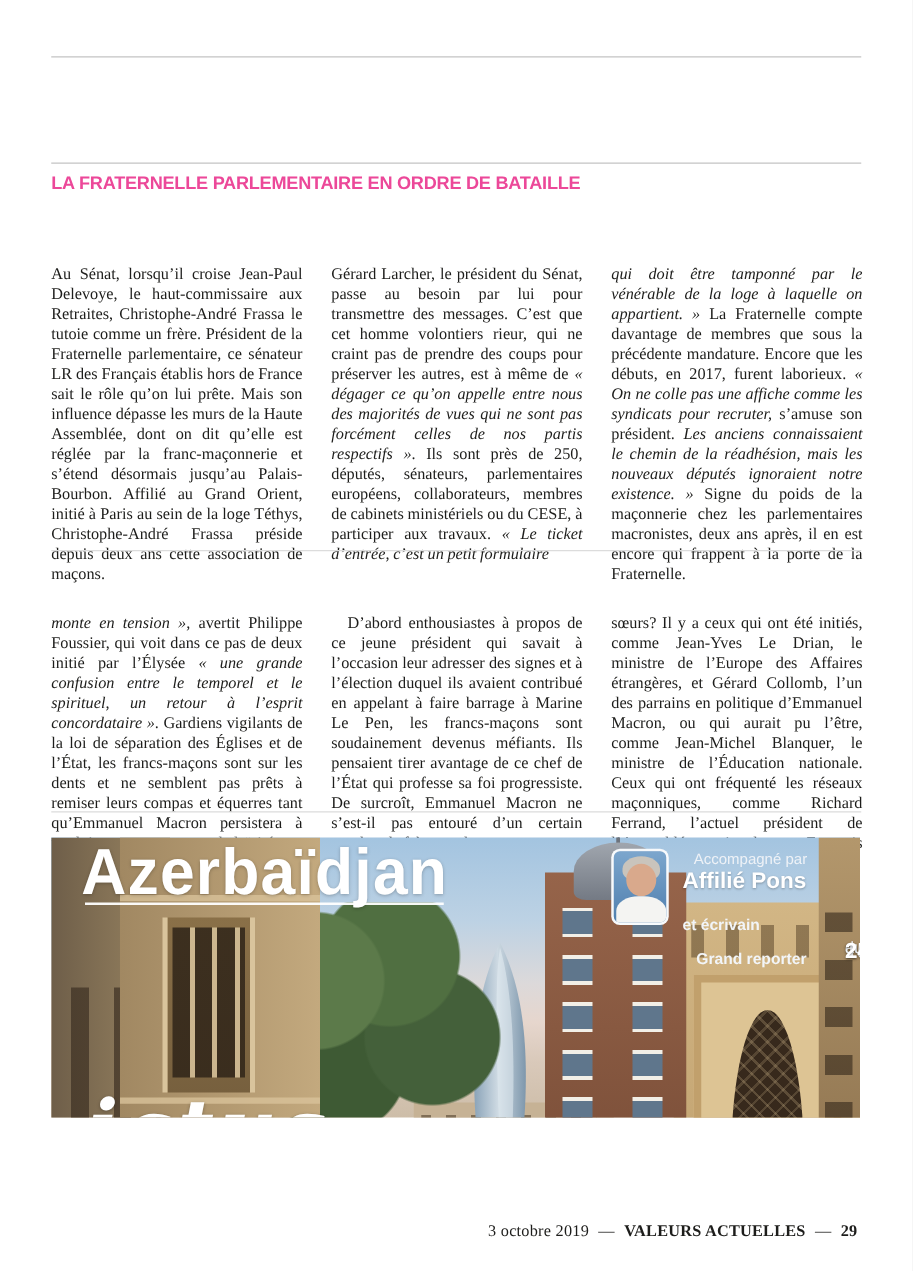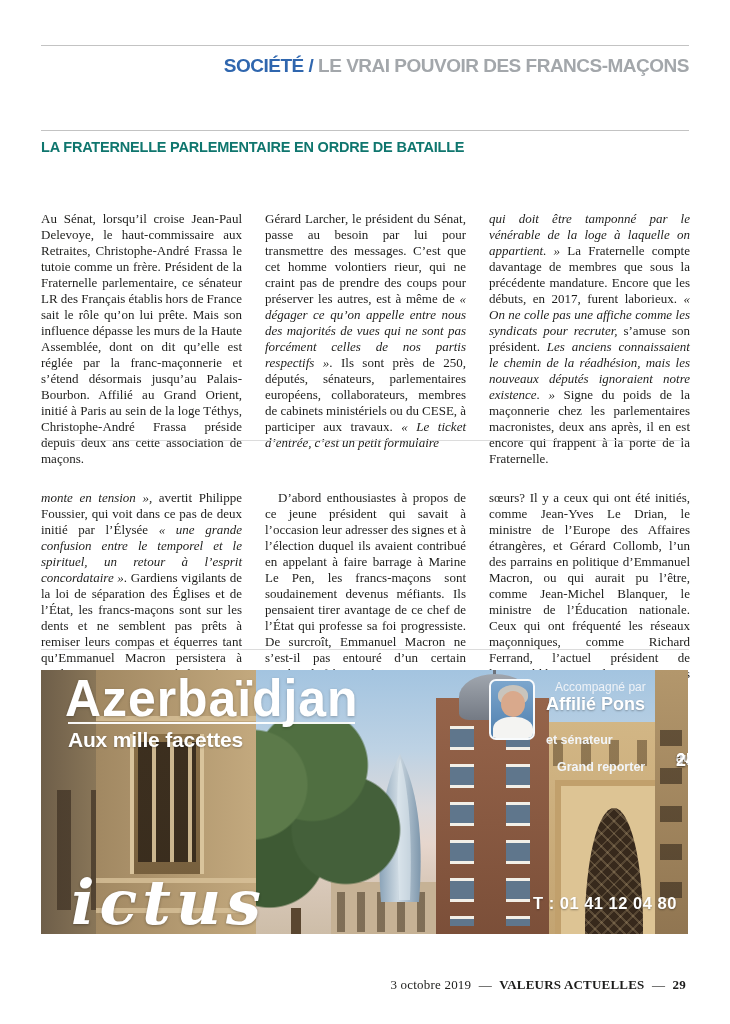--- a/index.html
+++ b/index.html
@@ -13,39 +13,39 @@
   .divider { position:absolute; left:41px; width:648px; height:1px; background:#dcdcdc; }
   .divider-1 { top:440px; }
   .divider-2 { top:649px; }
 
   .series-header { position:absolute; top:55px; right:41px; font-family:"Liberation Sans", sans-serif;
     font-weight:bold; font-size:19px; letter-spacing:-0.5px; white-space:nowrap; }
   .series-header .sec { color:#2f66ae; }
   .series-header .ttl { color:#a3a7ab; }
 
   .kicker { position:absolute; top:139px; left:41px; font-family:"Liberation Sans", sans-serif;
-    font-weight:bold; font-size:14.5px; letter-spacing:-0.2px; color:#0f766e; white-space:nowrap; }
+    font-weight:bold; font-size:14.5px; letter-spacing:-0.2px; color:#ec4899; white-space:nowrap; }
 
   
   .cols { position:absolute; left:41px; width:648px; display:flex; gap:23px;margin-top:37px; }
   .block1 { top:174px; }
   .block2 { top:453px; }
   .col { flex:0 0 201px; width:201px; font-size:13px; line-height:16px; color:#1d1d1b;
     text-align:justify; hyphens:auto; -webkit-hyphens:auto; word-spacing:-0.3px; }
   .col .it { font-style:italic; }
   .indent { text-indent:13px; }
   .cont-arrow { font-family:"DejaVu Sans", sans-serif; font-style:normal; font-size:11px; color:#2a2a2a; margin-left:3px; }
 
   
   .footer { position:absolute; top:977px; right:44px; font-size:13px; color:#1d1d1b; letter-spacing:0.2px; }
   .footer .mag, .footer .pg { font-weight:bold; }
   .footer span { margin-left:4px; }
 
   
-  .ad { position:absolute; left:41px; top:670px; width:647px; height:264px; overflow:hidden;
+  .ad { position:absolute; left:41px; top:670px; width:647px; height:224px; overflow:hidden;
     background:linear-gradient(180deg,#a3c4e0 0%, #bdd2e4 30%, #dcd9da 52%, #e6d6cd 66%, #d9c9ba 80%, #cdbda8 100%);
     font-family:"Liberation Sans", sans-serif; }
   .ad * { position:absolute; }
 
   
   .b-left-far { left:0; top:0; width:95px; height:276px; background:linear-gradient(90deg,#6e5e49,#9c8763); z-index:5; }
   .b-left-far .wins { left:8px; top:120px; width:80px; height:120px;
     background:repeating-linear-gradient(90deg, rgba(0,0,0,0) 0 8px, #3c2f22 8px 22px, rgba(0,0,0,0) 22px 34px); opacity:.7; }
   .b-left-main { left:55px; top:0; width:160px; height:276px; background:linear-gradient(90deg,#a18862,#c3a97e); z-index:5; }
   .cornice { left:0; width:100%; height:5px; background:#d8c29a; opacity:.8; }
@@ -123,23 +123,20 @@
   .ad-phone { left:492px; top:224px; z-index:10; color:#fff; font-weight:bold; font-size:16.5px;
     letter-spacing:.5px; text-shadow:0 1px 2px rgba(0,0,0,.35); }
 </style>
 </head>
 <body>
 
 <div class="page">
 
   <div class="rule rule-top"></div>
 
-  <div class="series-header">
-    <span class="sec">SOCIÉTÉ /</span><span class="ttl"> LE VRAI POUVOIR DES FRANCS-MAÇONS</span>
-  </div>
 
   <div class="rule rule-2"></div>
 
   <div class="kicker">LA FRATERNELLE PARLEMENTAIRE EN ORDRE DE BATAILLE</div>
 
   <div class="cols block1">
     <p class="col"><span>Au Sénat, lorsqu’il croise Jean-Paul Delevoye, le haut-commissaire aux Retraites, Christophe-André Frassa le tutoie comme un frère. Président de la Fraternelle parlementaire, ce sénateur LR des Français établis hors de France sait le rôle qu’on lui prête. Mais son influence dépasse les murs de la Haute Assemblée, dont on dit qu’elle est réglée par la franc-maçonnerie et s’étend désormais jusqu’au Palais-Bourbon. Affilié au Grand Orient, initié à Paris au sein de la loge Téthys, Christophe-André Frassa préside depuis deux ans cette association de maçons.</span></p>
     <p class="col"><span>Gérard Larcher, le président du Sénat, passe au besoin par lui pour transmettre des messages. C’est que cet homme volontiers rieur, qui ne craint pas de prendre des coups pour préserver les autres, est à même de </span><span class="it">« dégager ce qu’on appelle entre nous des majorités de vues qui ne sont pas forcément celles de nos partis respectifs »</span><span>. Ils sont près de 250, députés, sénateurs, parlementaires européens, collaborateurs, membres de cabinets ministériels ou du CESE, à participer aux travaux. </span><span class="it">« Le ticket d’entrée, c’est un petit formulaire</span></p>
     <p class="col"><span class="it">qui doit être tamponné par le vénérable de la loge à laquelle on appartient. »</span><span> La Fraternelle compte davantage de membres que sous la précédente mandature. Encore que les débuts, en 2017, furent laborieux. </span><span class="it">« On ne colle pas une affiche comme les syndicats pour recruter,</span><span> s’amuse son président. </span><span class="it">Les anciens connaissaient le chemin de la réadhésion, mais les nouveaux députés ignoraient notre existence. »</span><span> Signe du poids de la maçonnerie chez les parlementaires macronistes, deux ans après, il en est encore qui frappent à la porte de la Fraternelle.</span></p>
   </div>
@@ -196,31 +193,30 @@
         </div>
       <div class="cornice c2"></div>
       <div class="cornice c3"></div>
     </div>
     <div class="b-right-sliver">
         <div class="wins"></div>
       </div>
 
     <div class="ad-title">Azerbaïdjan</div>
     <div class="ad-underline"></div>
-    <div class="ad-subtitle">Aux mille facettes</div>
 
     <div class="pons-photo">
       <div class="pons-hair"></div>
       <div class="pons-face"></div>
       <div class="pons-shirt"></div>
     </div>
     <div class="ad-accomp">Accompagné par</div>
     <div class="ad-guide">Affilié Pons</div>
     <div class="ad-role1">Grand reporter</div>
-    <div class="ad-role2">et sénateur</div>
+    <div class="ad-role2">et écrivain</div>
 
     <div class="ad-dates">
       <span class="sm">du </span>
         <span class="bg">15</span>
         <span class="sm"> au </span>
         <span class="bg">24 avril 2020</span>
     </div>
 
     <div class="ad-brand-script">ictus</div>
     <div class="ad-phone">T : 01 41 12 04 80</div>

